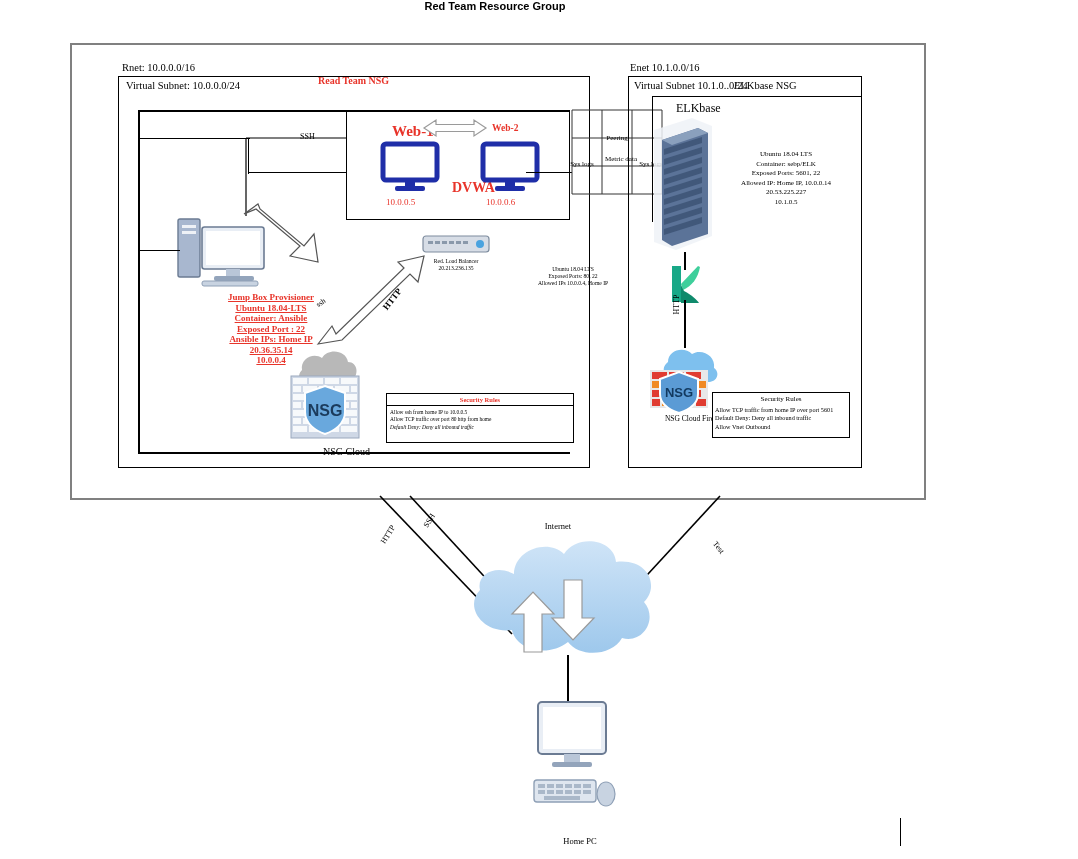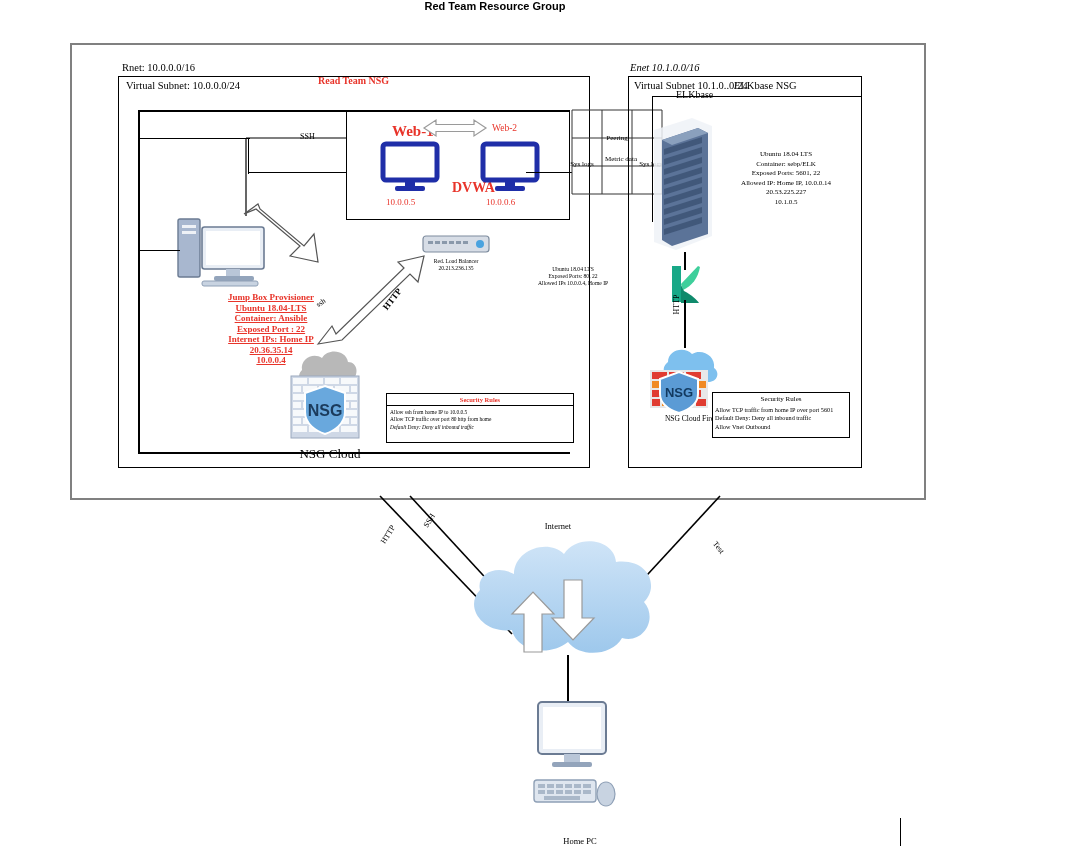--- a/index.html
+++ b/index.html
@@ -16,21 +16,21 @@
   
   #rnet-label{left:122px;top:62px;font-size:10.5px;}
   #redvnet-box{left:118px;top:76px;width:470px;height:390px;border:1px solid #000;}
   #redsubnet-label{left:126px;top:80px;font-size:10.5px;}
   #redteam-nsg{left:318px;top:75px;font-size:10px;font-weight:bold;}
   #red-inner-box{left:138px;top:110px;width:430px;height:340px;border:2px solid #000;border-right:none;}
 
   
   #web-box{left:346px;top:110px;width:222px;height:108px;border:1px solid #000;}
   #web1-label{left:392px;top:123px;font-size:15px;font-weight:bold;}
-  #web2-label{left:492px;top:123px;font-size:9.5px;font-weight:normal;}
+  #web2-label{left:492px;top:123px;font-size:9.5px;font-weight:bold;}
   #web1-ip{left:386px;top:197px;font-size:9px;}
   #web2-ip{left:486px;top:197px;font-size:9px;}
   #dvwa{left:452px;top:180px;font-size:14px;font-weight:bold;}
   #web-arrow{left:424px;top:119px;}
 
   
   #jumpbox-txt{left:196px;top:292px;width:150px;font-size:9px;line-height:10.5px;text-align:center;font-weight:bold;text-decoration:underline;}
 
   
   #lb-txt{left:418px;top:258px;width:76px;font-size:5.6px;line-height:7px;text-align:center;}
@@ -46,35 +46,35 @@
   #secbox-l{left:386px;top:393px;width:186px;height:48px;border:1px solid #000;background:#fff;}
   #secbox-l .hdr{font-size:6.5px;font-weight:bold;text-align:center;color:#e8342a;
                  border-bottom:1px solid #000;padding:2px 0 2px;}
   #secbox-l .rules{font-size:5.4px;line-height:7.4px;padding:3px 0 0 3px;}
   #secbox-l .rules div:last-child{font-style:italic;}
 
   
   .celltxt{font-size:7px;text-align:center;}
 
   
-  #enet-label{left:630px;top:62px;font-size:10.5px;font-style:italic;}
+  #enet-label{left:630px;top:62px;font-size:10.5px;}
   #elkvnet-box{left:628px;top:76px;width:232px;height:390px;border:1px solid #000;}
   #elksubnet-label{left:634px;top:80px;font-size:10.5px;}
   #elkbase-nsg{left:734px;top:80px;font-size:10.5px;}
   #elk-inner-box{left:652px;top:96px;width:208px;height:125px;border:1px solid #000;border-right:none;border-bottom:none;}
-  #elkbase-lbl{left:665px;top:89px;font-size:10px;padding-left:11px;}
+  #elkbase-lbl{left:665px;top:101px;font-size:12px;padding-left:11px;}
   #elkspec{left:722px;top:150px;width:128px;font-size:7px;line-height:9.6px;text-align:center;}
   #elk-http{left:666px;top:300px;font-size:8px;transform:rotate(-90deg);}
 
   
   #secbox-r{left:712px;top:392px;width:136px;height:44px;border:1px solid #000;background:#fff;}
   #secbox-r .hdr{font-size:7px;text-align:center;padding:2px 0 2px;}
   #secbox-r .rules{font-size:6.2px;line-height:8.4px;padding:1px 0 0 2px;}
   #nsg-fw-lbl{left:644px;top:414px;width:104px;font-size:7.5px;text-align:center;}
-  #nsg-cloud-lbl{left:290px;top:446px;width:80px;font-size:13px;text-align:center;}
+  #nsg-cloud-lbl{left:290px;top:446px;width:80px;font-size:10px;text-align:right;}
 
   
   #internet-lbl{left:508px;top:521px;width:100px;font-size:8.5px;text-align:center;}
   #homepc-lbl{left:530px;top:836px;width:100px;font-size:8.5px;text-align:center;}
   #lbl-http-b{left:378px;top:530px;font-size:8px;transform:rotate(-58deg);}
   #lbl-ssh-b{left:422px;top:516px;font-size:8px;transform:rotate(-58deg);}
   #lbl-test-b{left:712px;top:543px;font-size:8px;transform:rotate(52deg);}
 
   svg{display:block;overflow:visible;}
   .hair{position:absolute;background:#000;}
@@ -131,21 +131,21 @@
     <rect x="50" y="56" width="14" height="7" fill="#b9c6d8"></rect>
     <rect x="38" y="63" width="40" height="5" rx="2" fill="#93a4bb"></rect>
     <rect x="26" y="68" width="56" height="5" rx="2" fill="#c8d3e1" stroke="#8fa0b6" stroke-width="1"></rect>
   </svg>
 </div>
 <div class="abs red" id="jumpbox-txt">
   <div>Jump Box Provisioner</div>
   <div>Ubuntu 18.04-LTS</div>
   <div>Container: Ansible</div>
   <div>Exposed Port : 22</div>
-  <div>Internet IPs: Home IP</div>
+  <div>Ansible IPs: Home IP</div>
   <div>20.36.35.14</div>
   <div>10.0.0.4</div>
 </div>
 
 <div class="abs" style="left:422px;top:232px;">
   <svg width="68" height="24" viewBox="0 0 68 24">
     <rect x="1" y="4" width="66" height="16" rx="3" fill="#d7dde6" stroke="#7e8c9e" stroke-width="1.2"></rect>
     <g fill="#8a99ab">
       <rect x="6" y="9" width="5" height="3"></rect>
         <rect x="13" y="9" width="5" height="3"></rect>

